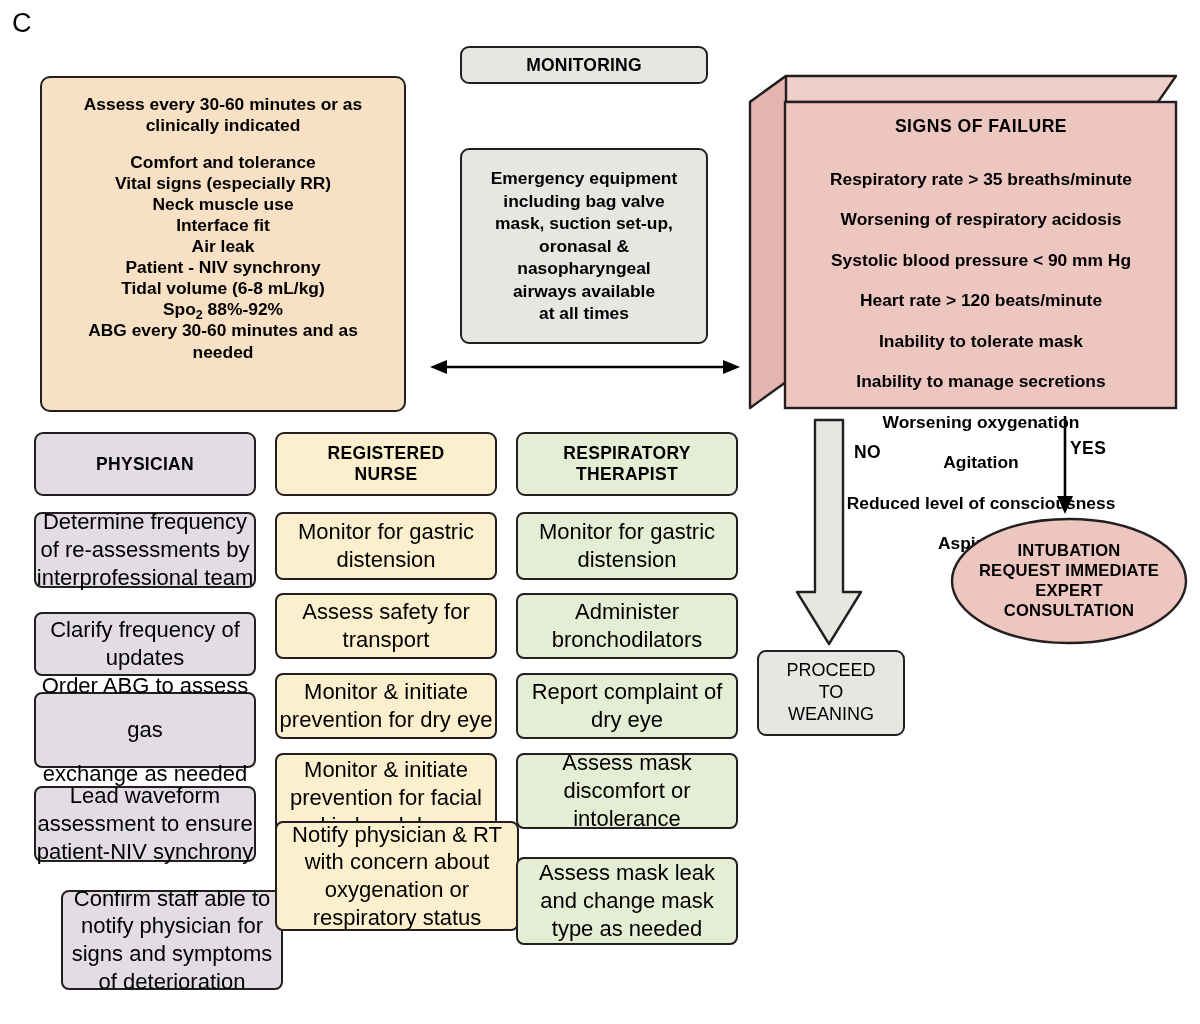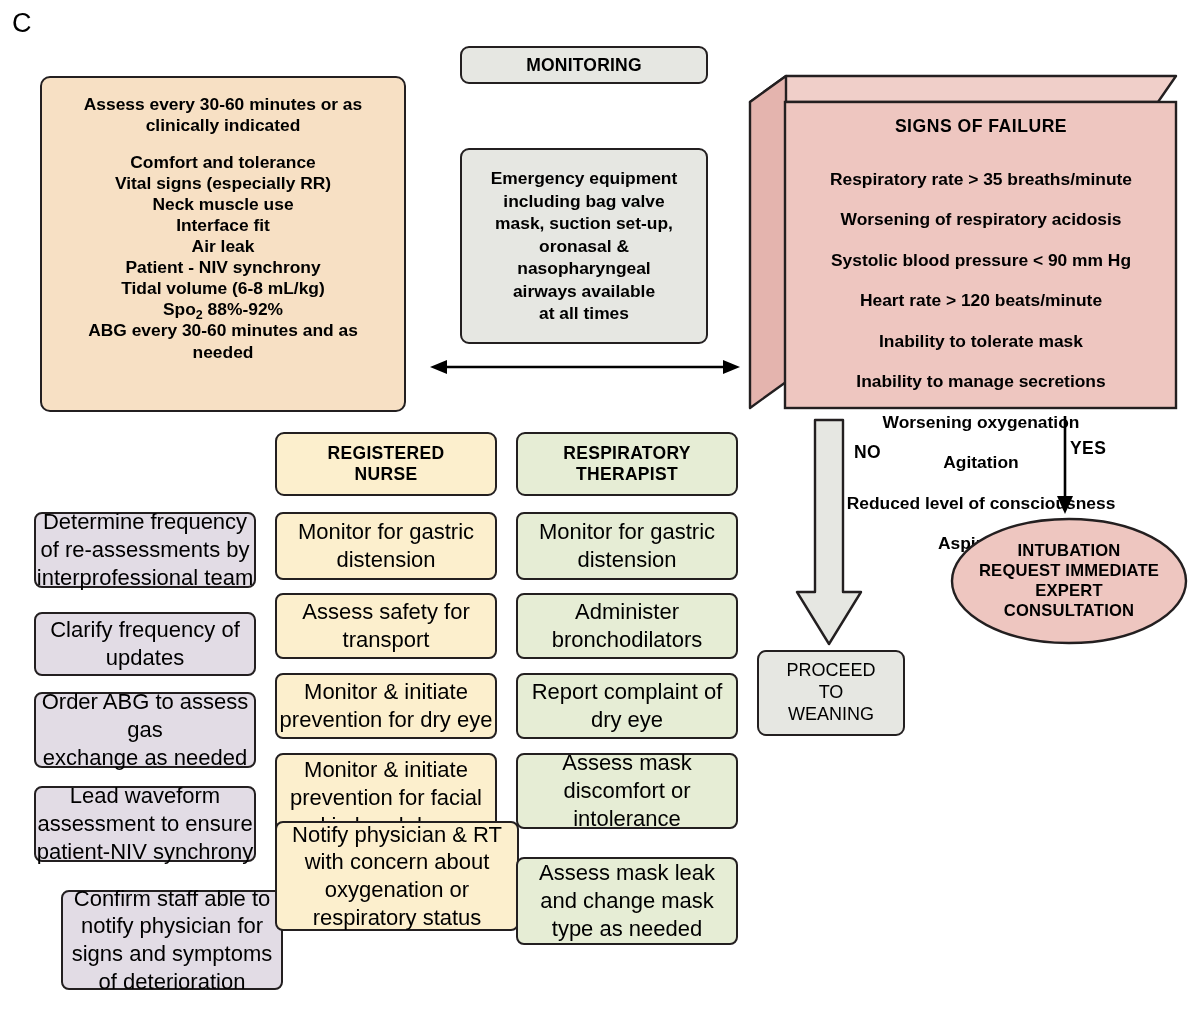--- a/index.html
+++ b/index.html
@@ -225,30 +225,33 @@
       <span class="ln">Heart rate &gt; 120 beats/minute</span>
       <span class="ln">Inability to tolerate mask</span>
       <span class="ln">Inability to manage secretions</span>
       <span class="ln">Worsening oxygenation</span>
       <span class="ln">Agitation</span>
       <span class="ln">Reduced level of consciousness</span>
       <span class="ln">Aspiration</span>
     </div>
   </div>
 
+  <div class="box lav role-hd" style="left:34px; top:432px; width:222px; height:64px;">
+    <span class="ln">PHYSICIAN</span>
+  </div>
   <div class="box lav item" style="left:34px; top:512px; width:222px; height:76px;">
     <span class="ln">Determine frequency</span>
     <span class="ln">of re-assessments by</span>
     <span class="ln">interprofessional team</span>
   </div>
   <div class="box lav item" style="left:34px; top:612px; width:222px; height:64px;">
     <span class="ln">Clarify frequency of</span>
     <span class="ln">updates</span>
   </div>
-  <div class="box lav item" style="left:34px; top:692px; width:222px; height:76px;">
+  <div class="box lav item" style="left:34px; top:692px; width:222px; height:76px;gap:16px;">
     <span class="ln">Order ABG to assess</span>
     <span class="ln">gas</span>
     <span class="ln">exchange as needed</span>
   </div>
   <div class="box lav item" style="left:34px; top:786px; width:222px; height:76px;">
     <span class="ln">Lead waveform</span>
     <span class="ln">assessment to ensure</span>
     <span class="ln">patient-NIV synchrony</span>
   </div>
   <div class="box lav item" style="left:34px; top:890px; width:222px; height:100px;margin-left:27px;">

